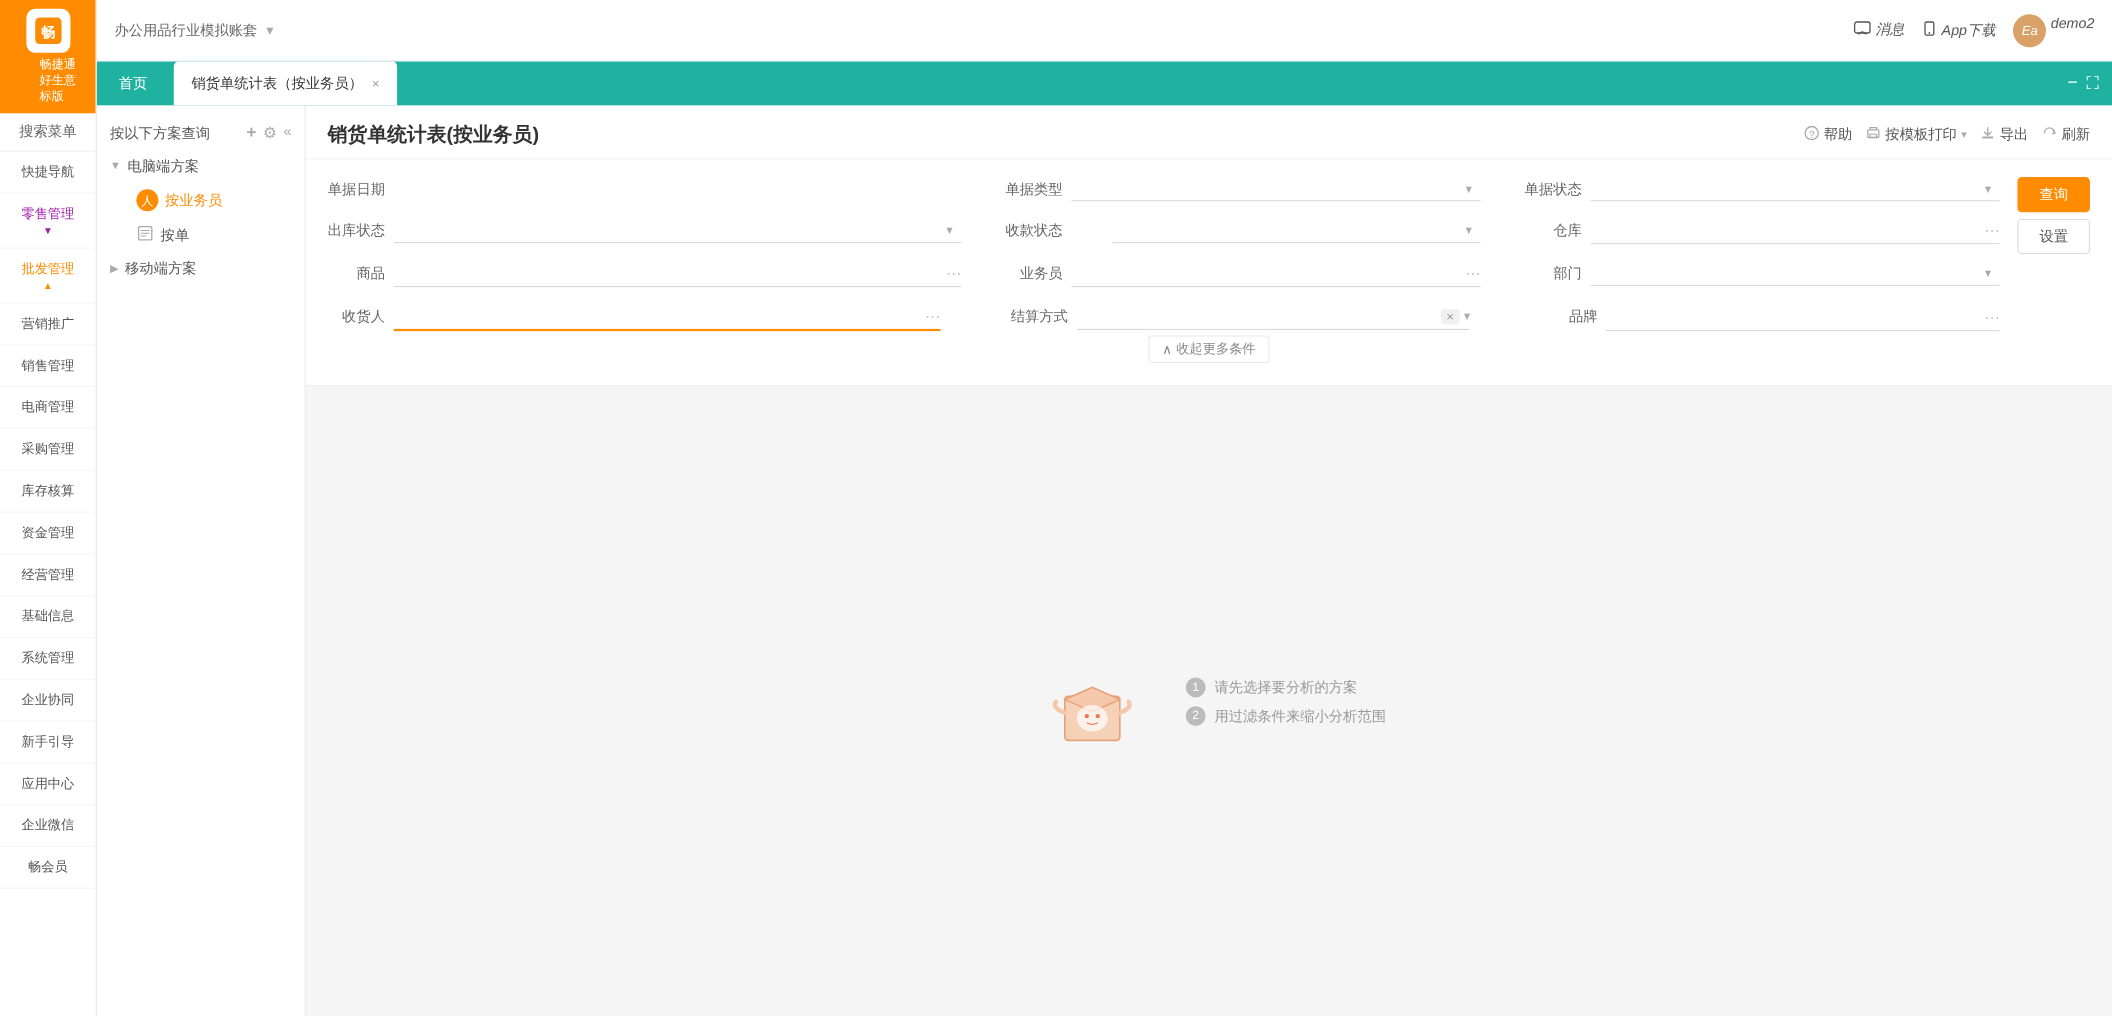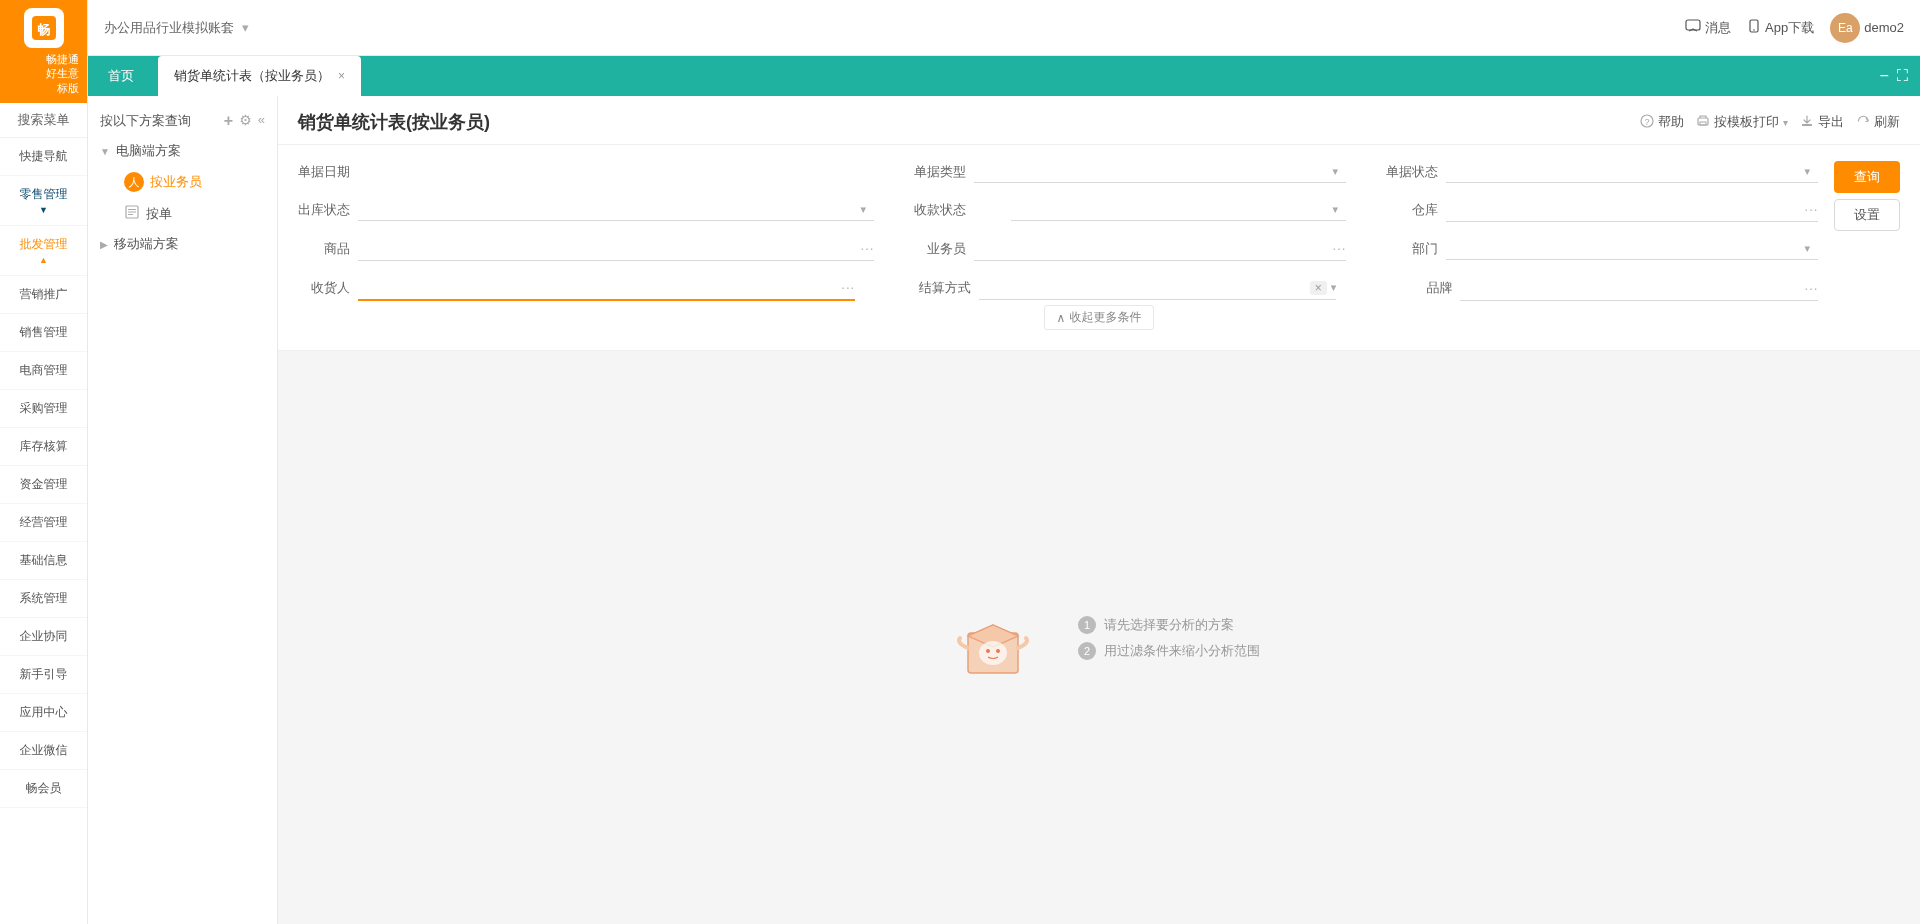--- a/index.html
+++ b/index.html
@@ -3,36 +3,36 @@
   <meta charset="utf-8">
   <style>
     * { box-sizing: border-box; margin: 0; padding: 0; }
     body { font-family: "Microsoft YaHei", "PingFang SC", Arial, sans-serif; font-size: 13px; color: #333; background: #f0f2f5; display: flex; height: 924px; overflow: hidden; }
 
     
     .sidebar { width: 88px; background: #fff; display: flex; flex-direction: column; align-items: center; border-right: 1px solid #e8e8e8; flex-shrink: 0; height: 100%; overflow-y: auto; }
     .sidebar-logo { width: 100%; background: #ff8c00; padding: 8px; display: flex; flex-direction: column; align-items: center; cursor: pointer; }
     .sidebar-logo-icon { width: 40px; height: 40px; background: #fff; border-radius: 8px; display: flex; align-items: center; justify-content: center; }
     .sidebar-logo-icon svg { width: 28px; height: 28px; }
-    .sidebar-logo-text { color: #fff; font-size: 11px; margin-top: 4px; text-align: right; line-height: 1.3; margin-left: 28px; }
+    .sidebar-logo-text { color: #fff; font-size: 11px; margin-top: 4px; text-align: left; line-height: 1.3; margin-left: 28px; }
     .sidebar-search { width: 100%; padding: 8px 6px; border-bottom: 1px solid #f0f0f0; text-align: center; cursor: pointer; color: #666; font-size: 12px; }
     .sidebar-nav-item { width: 100%; padding: 10px 4px; text-align: center; cursor: pointer; color: #555; font-size: 12px; border-bottom: 1px solid #f5f5f5; }
     .sidebar-nav-item .nav-label { font-size: 12px; }
     .sidebar-nav-group { width: 100%; }
-    .sidebar-nav-group-header { width: 100%; padding: 10px 4px; text-align: center; cursor: pointer; color: #0c4a6e; font-size: 12px; border-bottom: 1px solid #f5f5f5; display: flex; flex-direction: column; align-items: center; }
+    .sidebar-nav-group-header { width: 100%; padding: 10px 4px; text-align: center; cursor: pointer; color: #a21caf; font-size: 12px; border-bottom: 1px solid #f5f5f5; display: flex; flex-direction: column; align-items: center; }
     .sidebar-nav-group-header .arrow { font-size: 9px; margin-top: 2px; }
 
     
     .main { flex: 1; display: flex; flex-direction: column; overflow: hidden; }
 
     
     .topbar { height: 56px; background: #fff; display: flex; align-items: center; padding: 0 16px; border-bottom: 1px solid #e8e8e8; justify-content: space-between; flex-shrink: 0; }
     .topbar-left { display: flex; align-items: center; gap: 8px; color: #666; font-size: 13px; }
     .topbar-right { display: flex; align-items: center; gap: 16px; }
-    .topbar-right-item { display: flex; align-items: center; gap: 4px; cursor: pointer; color: #555; font-size: 13px; }
+    .topbar-right-item { display: flex; align-items: flex-start; gap: 4px; cursor: pointer; color: #555; font-size: 13px; font-style: italic; }
     .topbar-avatar { width: 30px; height: 30px; border-radius: 50%; background: #d9a068; display: flex; align-items: center; justify-content: center; color: #fff; font-size: 12px; overflow: hidden; }
 
     
     .tabbar { height: 40px; background: #20b2a0; display: flex; align-items: center; padding: 0 0; flex-shrink: 0; }
     .tab-home { padding: 0 20px; height: 100%; display: flex; align-items: center; cursor: pointer; color: #fff; font-size: 13px; }
     .tab-active { background: #fff; color: #333; height: 100%; padding: 0 16px; display: flex; align-items: center; gap: 8px; cursor: pointer; font-size: 13px; border-radius: 4px 4px 0 0; margin-left: 4px; }
     .tab-close { color: #999; font-size: 12px; cursor: pointer; }
     .tabbar-actions { margin-left: auto; display: flex; align-items: center; gap: 8px; padding-right: 12px; }
     .tabbar-btn { color: #fff; cursor: pointer; font-size: 16px; }
 

